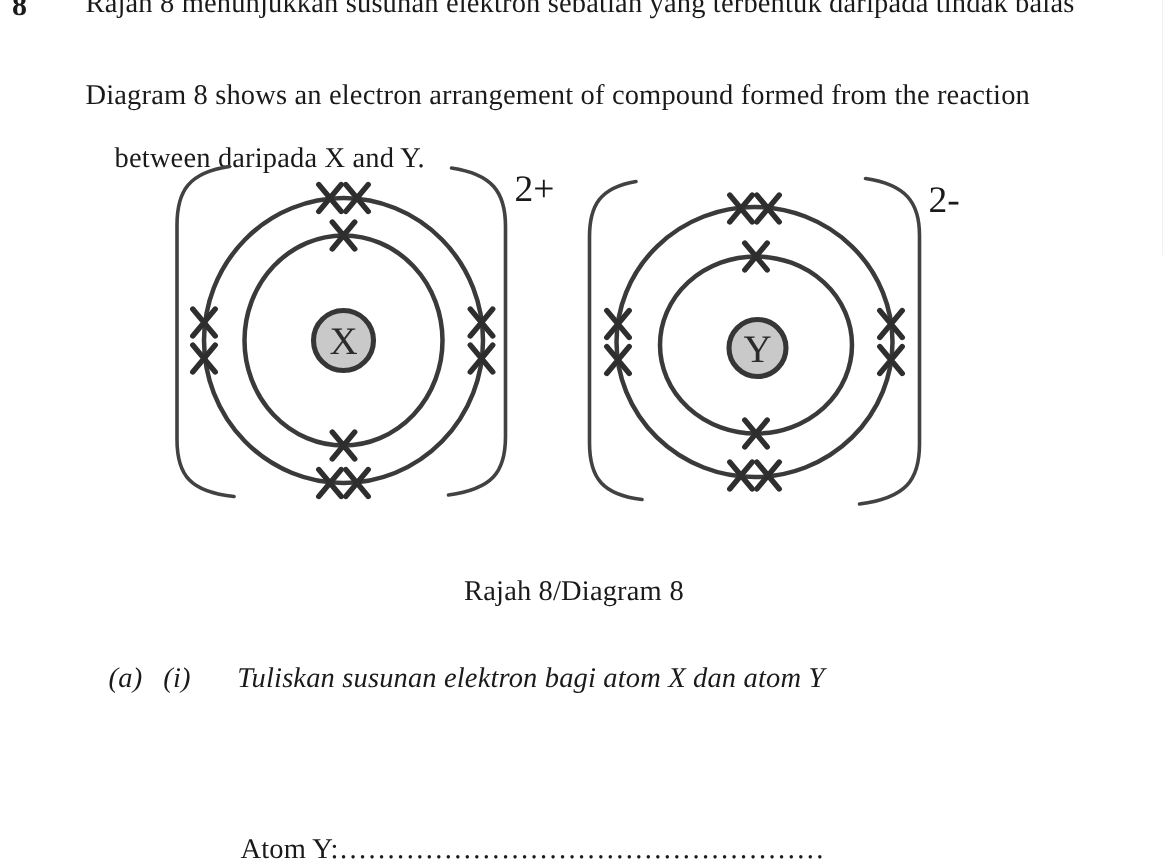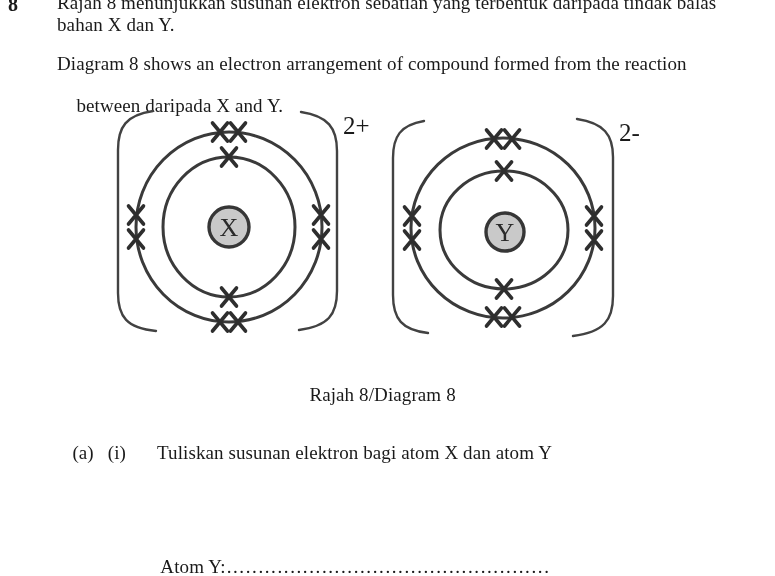--- a/index.html
+++ b/index.html
@@ -34,21 +34,20 @@
   .gap-i{margin-right:31px;}
 </style>
 </head>
 <body>
 
 <div id="page">
 
   <div id="q-number" class="line" style="left:8px;top:-6px;">8</div>
 
   <div class="line" style="left:57px;top:-7px;">Rajah 8 menunjukkan susunan elektron sebatian yang terbentuk daripada tindak balas</div>
-  <div class="line" style="left:57px;top:15px;">bahan X dan Y.</div>
 
   <div class="line it" style="left:57px;top:54px;">Diagram 8 shows an electron arrangement of compound formed from the reaction</div>
   <div class="line" style="left:57px;top:77px;">
     <span class="it">between daripada </span><span class="up">X</span><span class="it"> and </span><span class="up">Y</span><span class="up">.</span>
   </div>
 
   <svg id="diagram-svg" viewBox="0 0 775 576" xmlns="http://www.w3.org/2000/svg">
       <g>
         <path d="M 153 111 C 126 115 118 127 118 150 L 118 293 C 118 317 127 328 156 331" class="bracket"></path>
         <path d="M 301 112 C 328 116 337 128 337 151 L 337 291 C 337 315 328 326 299 330" class="bracket"></path>
@@ -86,21 +85,21 @@
         <path d="M 586.5 207 L 601.5 225 M 601.5 207 L 586.5 225" class="electron"></path>
         <path d="M 586.5 231 L 601.5 249 M 601.5 231 L 586.5 249" class="electron"></path>
         <text x="619" y="141" class="charge">2-</text>
       </g>
     </svg>
 
   <div class="line" style="left:290px;top:366px;">
     <span class="up">Rajah 8/</span><span class="it">Diagram</span><span class="up" style="margin-left:5px;">8</span>
   </div>
 
-  <div class="line" style="left:53px;top:424px;">
+  <div class="line" style="left:53px;top:424px;font-style:italic;">
     <span class="gap-a">(a)</span><span class="gap-i">(i)</span><span>Tuliskan susunan elektron bagi atom X dan atom Y</span>
   </div>
 
   <div class="line" style="left:142px;top:538px;">
     <span>Atom Y:</span><span class="dots tight">...................................................</span>
   </div>
 
 </div>
 
 </body></html>

